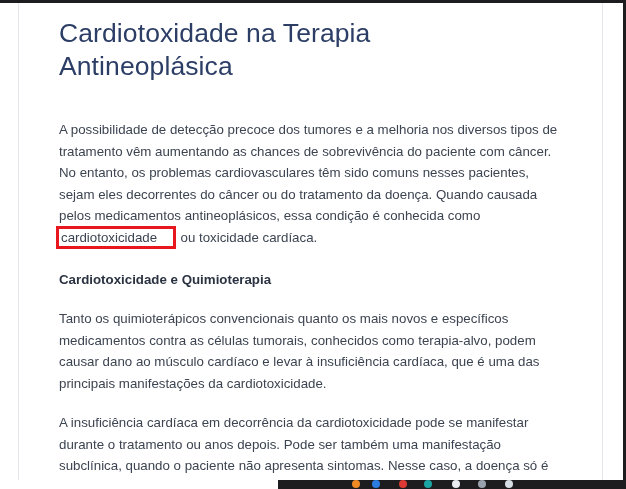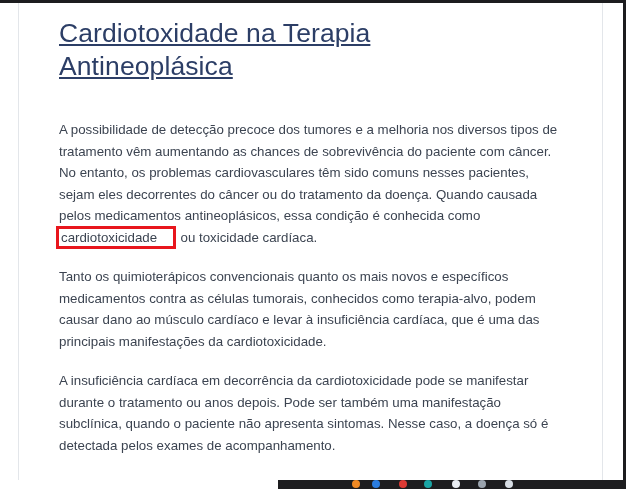--- a/index.html
+++ b/index.html
@@ -62,21 +62,20 @@
   .article-title {
     margin: 0;
     padding: 14px 0 0 0;
     font-family: "Liberation Sans", sans-serif;
     font-size: 26.5px;
     line-height: 33px;
     font-weight: 400;
     color: #2c3e66;
     letter-spacing: 0.1px;
     max-width: 420px;
-    text-decoration: underline;
   }
 
   .body-block {
     margin-top: 36px;
   }
 
   p.para {
     margin: 0 0 18px 0;
     font-size: 13.3px;
     line-height: 21.5px;
@@ -147,20 +146,21 @@
   <div id="content-card">
 
     <div class="article">
 
       <h1 class="article-title">Cardiotoxidade na Terapia Antineoplásica</h1>
 
       <div class="body-block">
 
         <p class="para"><span>A possibilidade de detecção precoce dos tumores e a melhoria nos diversos tipos de tratamento vêm aumentando as chances de sobrevivência do paciente com câncer. No entanto, os problemas cardiovasculares têm sido comuns nesses pacientes, sejam eles decorrentes do câncer ou do tratamento da doença. Quando causada pelos medicamentos antineoplásicos, essa condição é conhecida como </span><span class="highlight-box">cardiotoxicidade</span><span>, ou toxicidade cardíaca.</span></p>
 
+        <h2 class="subhead">Cardiotoxicidade e Quimioterapia</h2>
 
         <p class="para">Tanto os quimioterápicos convencionais quanto os mais novos e específicos medicamentos contra as células tumorais, conhecidos como terapia-alvo, podem causar dano ao músculo cardíaco e levar à insuficiência cardíaca, que é uma das principais manifestações da cardiotoxicidade.</p>
 
         <p class="para">A insuficiência cardíaca em decorrência da cardiotoxicidade pode se manifestar durante o tratamento ou anos depois. Pode ser também uma manifestação subclínica, quando o paciente não apresenta sintomas. Nesse caso, a doença só é detectada pelos exames de acompanhamento.</p>
 
       </div>
     </div>
   </div>
 
   <div id="bottom-strip">

